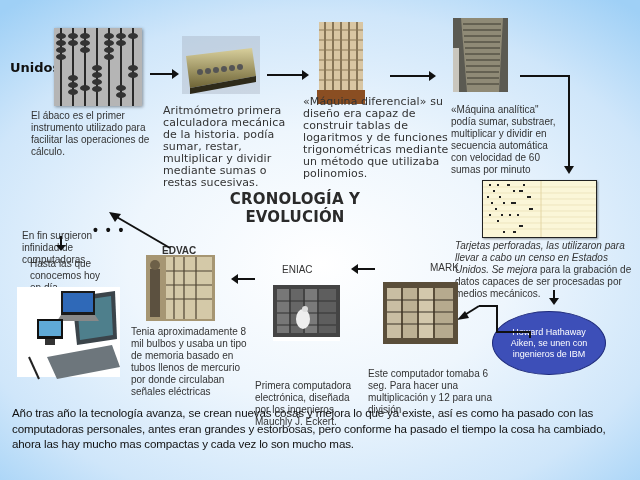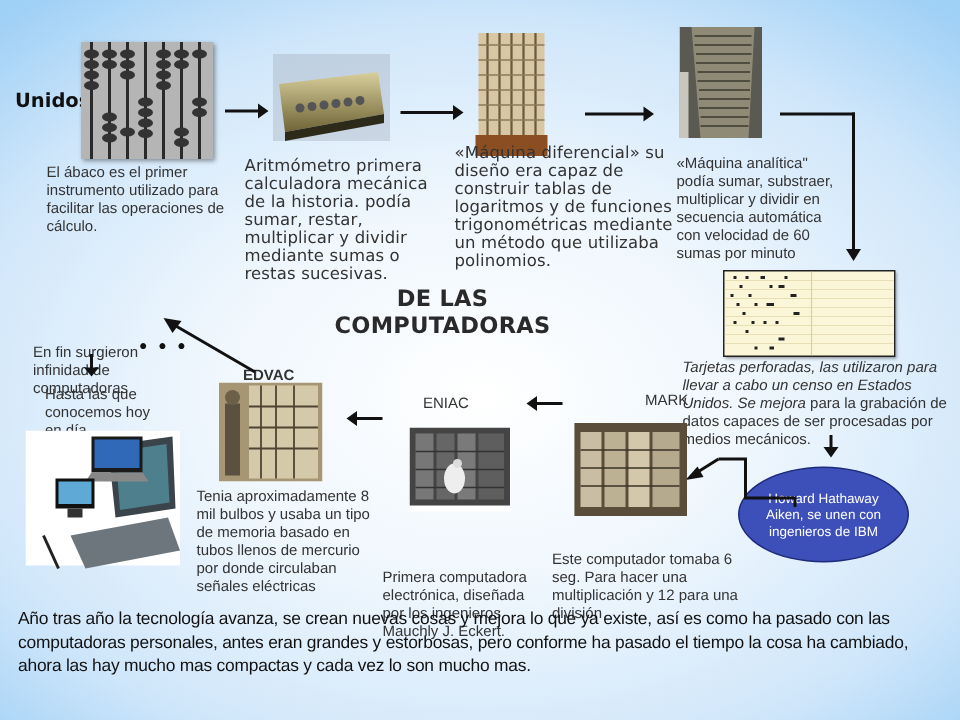--- a/index.html
+++ b/index.html
@@ -140,21 +140,21 @@
     <rect x="0" y="30" width="6" height="44" fill="#c9c6bd"></rect>
   </svg>
 </div>
 <div class="abs txt" style="left:451px;top:104px;width:105px;">«Máquina analítica" podía sumar, substraer, multiplicar y dividir en secuencia automática con velocidad de 60 sumas por minuto</div>
 
 <div class="abs" style="left:520px;top:75px;width:50px;height:2px;background:#111;"></div>
 <div class="abs" style="left:568px;top:75px;width:2px;height:92px;background:#111;"></div>
 <div class="abs" style="left:564px;top:166px;border-top:8px solid #111;border-left:5px solid transparent;border-right:5px solid transparent;"></div>
 
 <div class="abs title" style="left:195px;top:190px;width:200px;">
-  <div>DE LAS COMPUTADORAS</div>
+  <div>CRONOLOGÍA Y EVOLUCIÓN</div>
 </div>
 
 <div class="abs" style="left:482px;top:180px;width:113px;height:56px;background:#fbf6d8;border:1px solid #222;box-shadow:1px 1px 2px rgba(0,0,0,0.4);">
   <svg width="113" height="56">
     <g stroke="#e5dcb0" stroke-width="0.6">
       <line x1="0" y1="6" x2="113" y2="6"></line>
         <line x1="0" y1="12" x2="113" y2="12"></line>
         <line x1="0" y1="18" x2="113" y2="18"></line>
         <line x1="0" y1="24" x2="113" y2="24"></line>
         <line x1="0" y1="30" x2="113" y2="30"></line>

